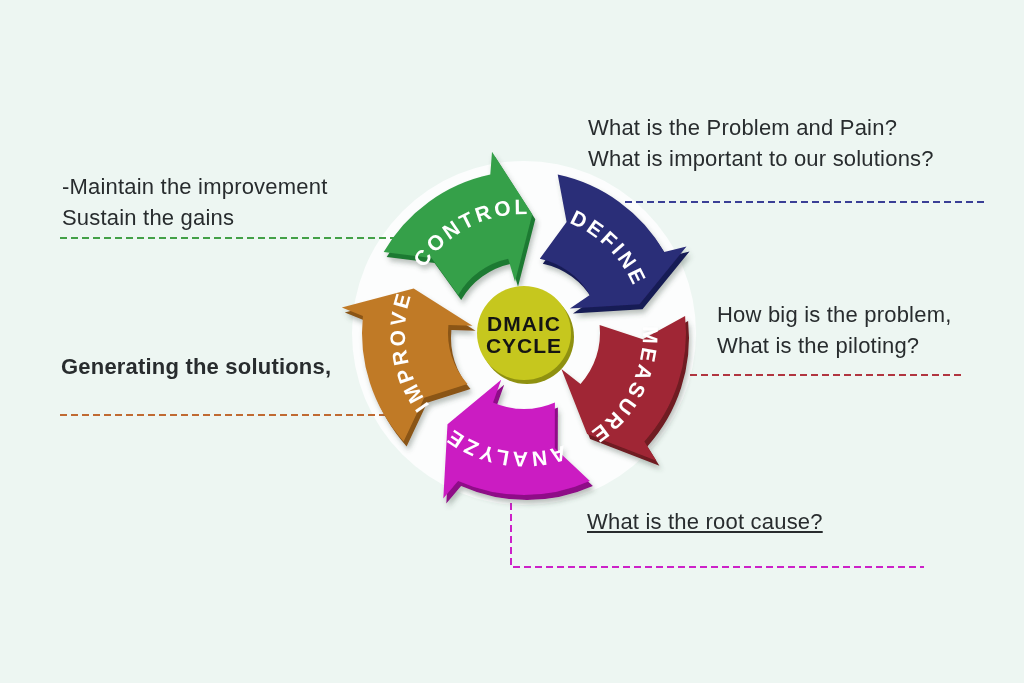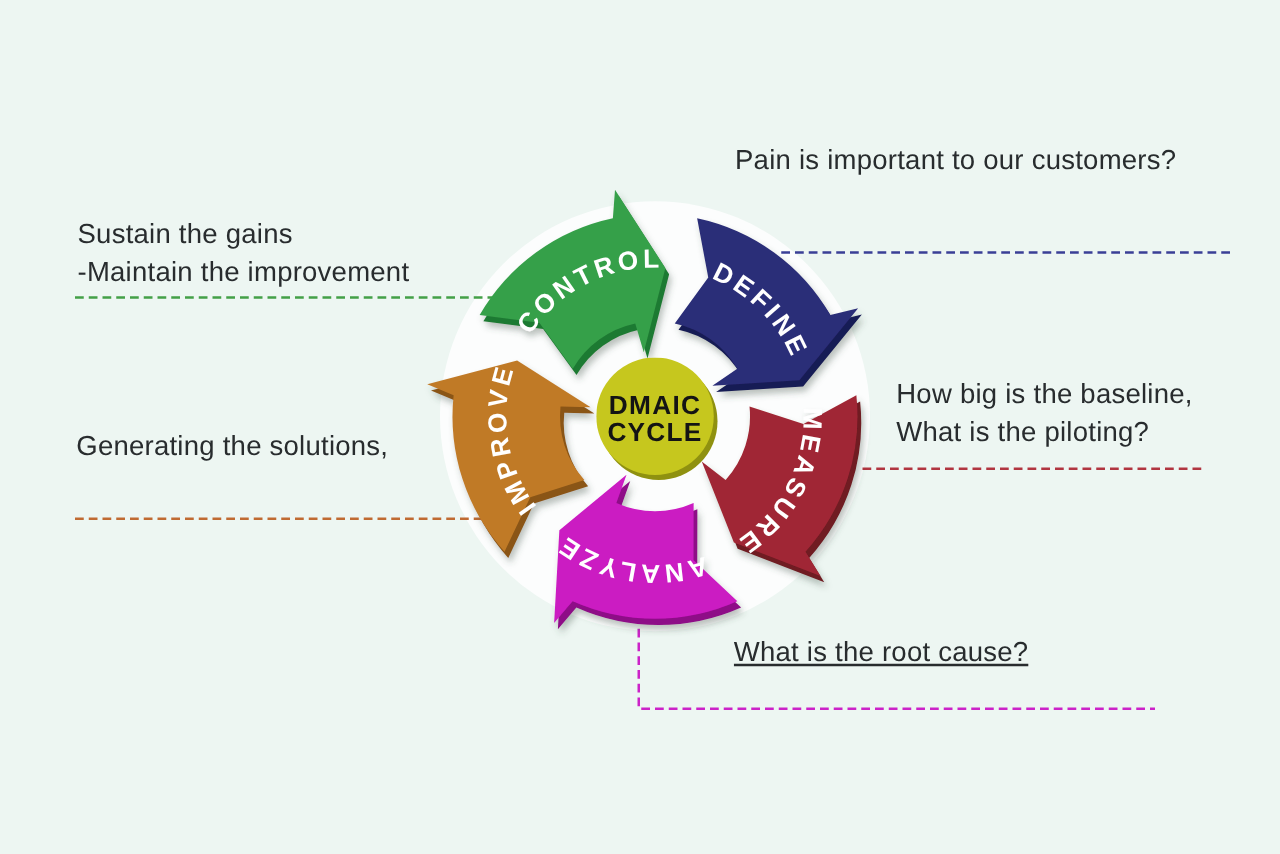--- a/index.html
+++ b/index.html
@@ -15,21 +15,21 @@
     position:absolute;
     font-size:22px;
     line-height:31px;
     letter-spacing:0.2px;
     color:#282c2e;
     white-space:nowrap;
   }
   #note-control{left:62px;top:171px;}
   #note-define{left:588px;top:112px;}
   #note-measure{left:717px;top:299px;}
-  #note-improve{left:61px;top:341px;}
+  #note-improve{left:61px;top:351px;font-weight:bold;}
   #note-analyze{left:587px;top:506px;text-decoration:underline;}
 </style>
 </head>
 <body>
 
 <div id="stage" style="background: rgb(237, 246, 242);">
 
   <svg id="diagram" viewBox="0 0 1024 683">
       <defs>
         <filter id="ds" x="-30%" y="-30%" width="160%" height="160%">
@@ -76,30 +76,31 @@
       </g>
       <g>
         <circle cx="527" cy="337" r="47" fill="#8f9110"></circle>
         <circle cx="524" cy="333" r="47" fill="#c6c71e"></circle>
         <text x="524" y="331" text-anchor="middle" font-size="21" font-weight="bold" letter-spacing="1" fill="#141414">DMAIC</text>
         <text x="524" y="353" text-anchor="middle" font-size="21" font-weight="bold" letter-spacing="1" fill="#141414">CYCLE</text>
       </g>
     </svg>
 
   <div class="note" id="note-control">
+    <div>-Maintain the improvement</div>
     <div>Sustain the gains</div>
-    <div>-Maintain the improvement</div>
   </div>
 
   <div class="note" id="note-define">
-    <div>Pain is important to our customers?</div>
+    <div>What is the Problem and Pain?</div>
+    <div>What is important to our solutions?</div>
   </div>
 
   <div class="note" id="note-measure">
-    <div>How big is the baseline,</div>
+    <div>How big is the problem,</div>
     <div>What is the piloting?</div>
   </div>
 
   <div class="note" id="note-improve">
     <div>Generating the solutions,</div>
   </div>
 
   <div class="note" id="note-analyze">
     <div>What is the root cause?</div>
   </div>

